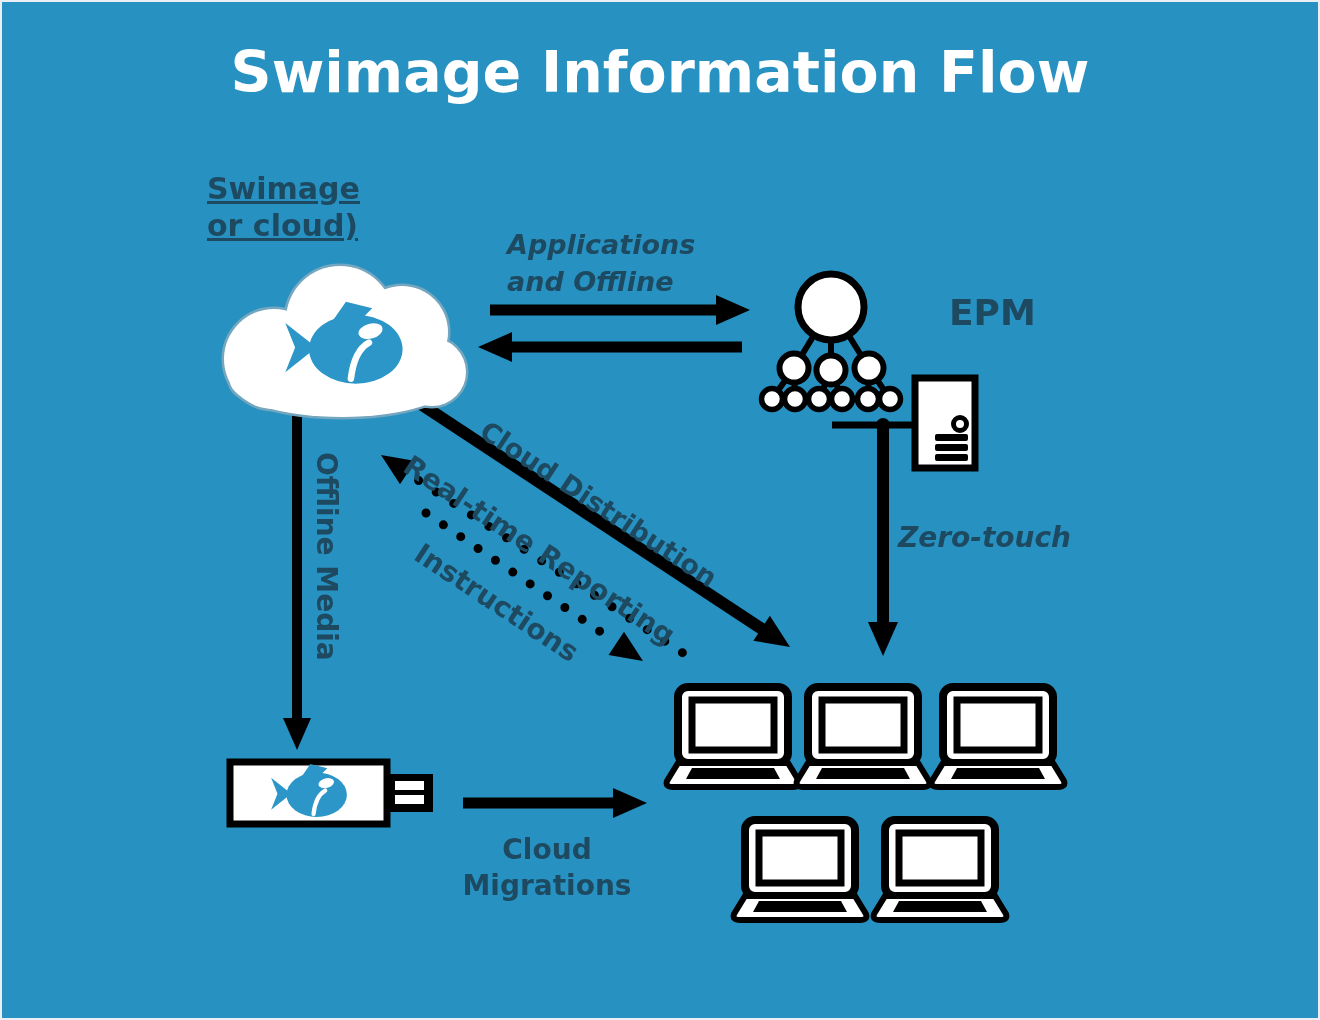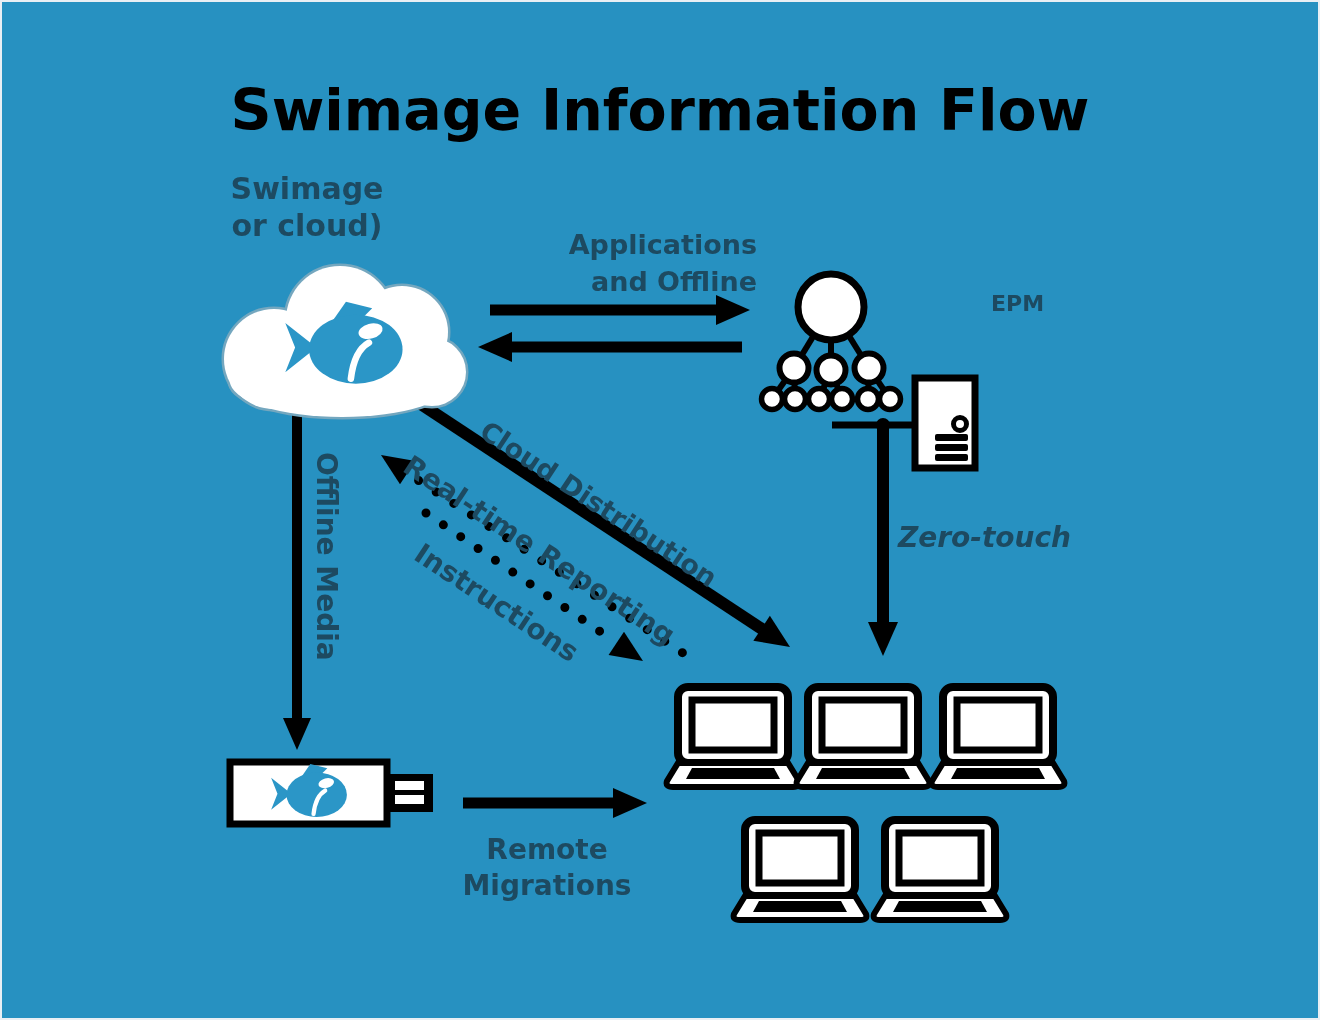--- a/index.html
+++ b/index.html
@@ -16,27 +16,26 @@
     position:absolute;
     font-weight:bold;
     color:#1D4A61;
     white-space:nowrap;
     line-height:1.28;
   }
   .title{
     left:0;right:0;top:34px;
     text-align:center;
     font-size:57px;
-    color:#000000;
+    color:#ffffff;
     letter-spacing:0px;
-    margin-top:38px;
   }
-  .swimage-label{left:205px;top:168px;width:200px;text-align:center;font-size:30px;line-height:37px;}
-  .applications-label{left:505px;top:224px;width:250px;text-align:right;font-size:27px;line-height:37px;}
-  .epm-label{left:989px;top:288px;font-size:22px;}
+  .swimage-label{left:205px;top:168px;width:200px;text-align:left;font-size:30px;line-height:37px;text-decoration:underline;}
+  .applications-label{left:505px;top:224px;width:250px;text-align:left;font-size:27px;line-height:37px;font-style:italic;}
+  .epm-label{left:947px;top:288px;font-size:36px;}
   .diag{transform-origin:left top;transform:rotate(33.4deg);}
   .cloud-dist-label{left:490px;top:412px;font-size:27px;}
   .realtime-label{left:414px;top:446px;font-size:28px;}
   .instructions-label{left:425px;top:534px;font-size:28px;}
   .offline-label{left:342px;top:450px;font-size:28px;transform-origin:left top;transform:rotate(90deg);}
   .zero-label{left:896px;top:518px;font-size:28px;font-style:italic;}
   .remote-label{left:440px;top:830px;width:210px;text-align:center;font-size:28px;line-height:36px;}
 </style>
 </head>
 <body>
@@ -183,17 +182,17 @@
 
   <div class="lbl diag realtime-label">Real-time Reporting</div>
 
   <div class="lbl diag instructions-label">Instructions</div>
 
   <div class="lbl offline-label">Offline Media</div>
 
   <div class="lbl zero-label">Zero-touch</div>
 
   <div class="lbl remote-label">
-    <div>Remote</div>
+    <div>Cloud</div>
     <div>Migrations</div>
   </div>
 
 </div>
 
 </body></html>

